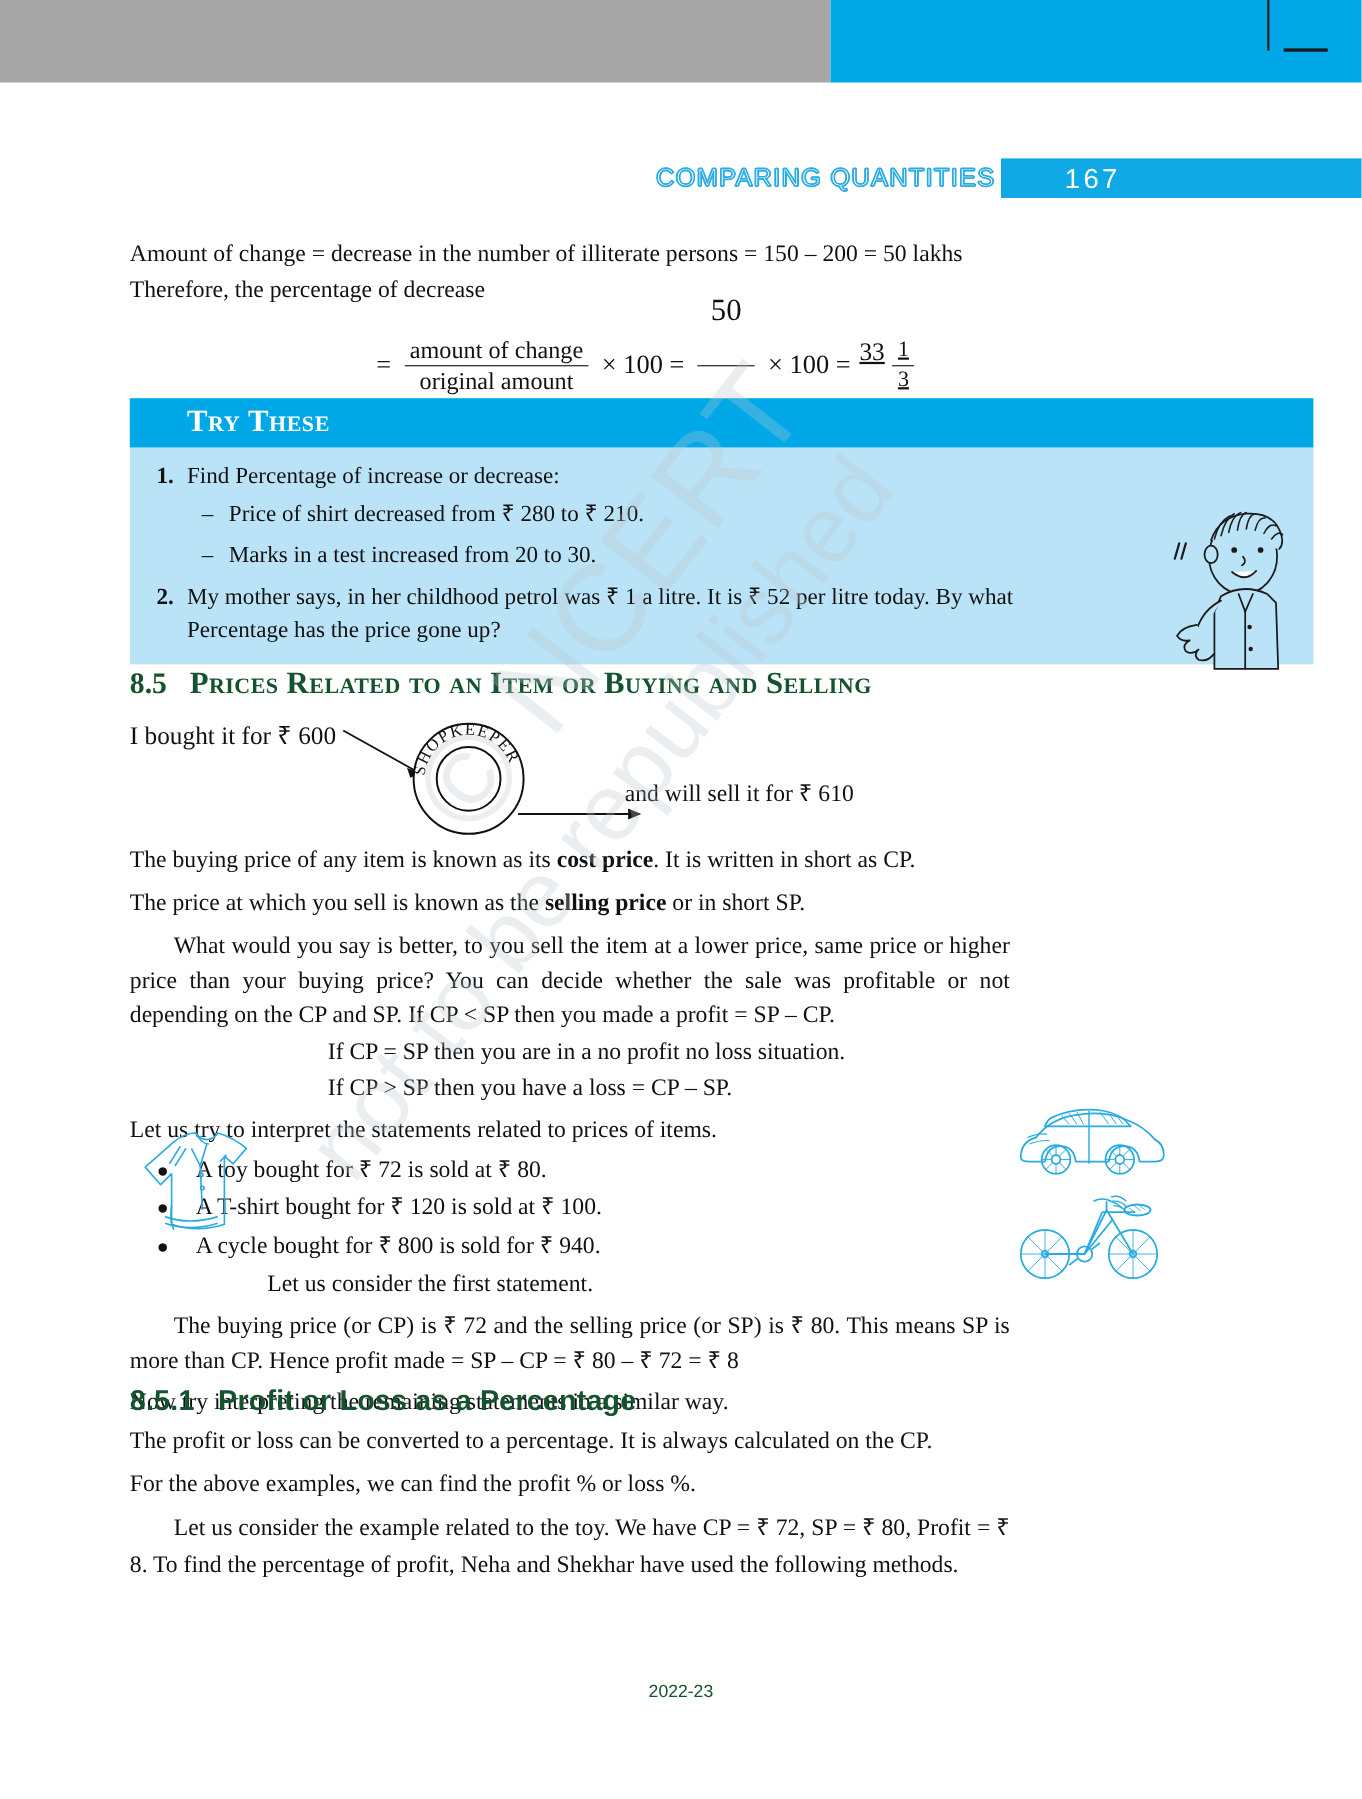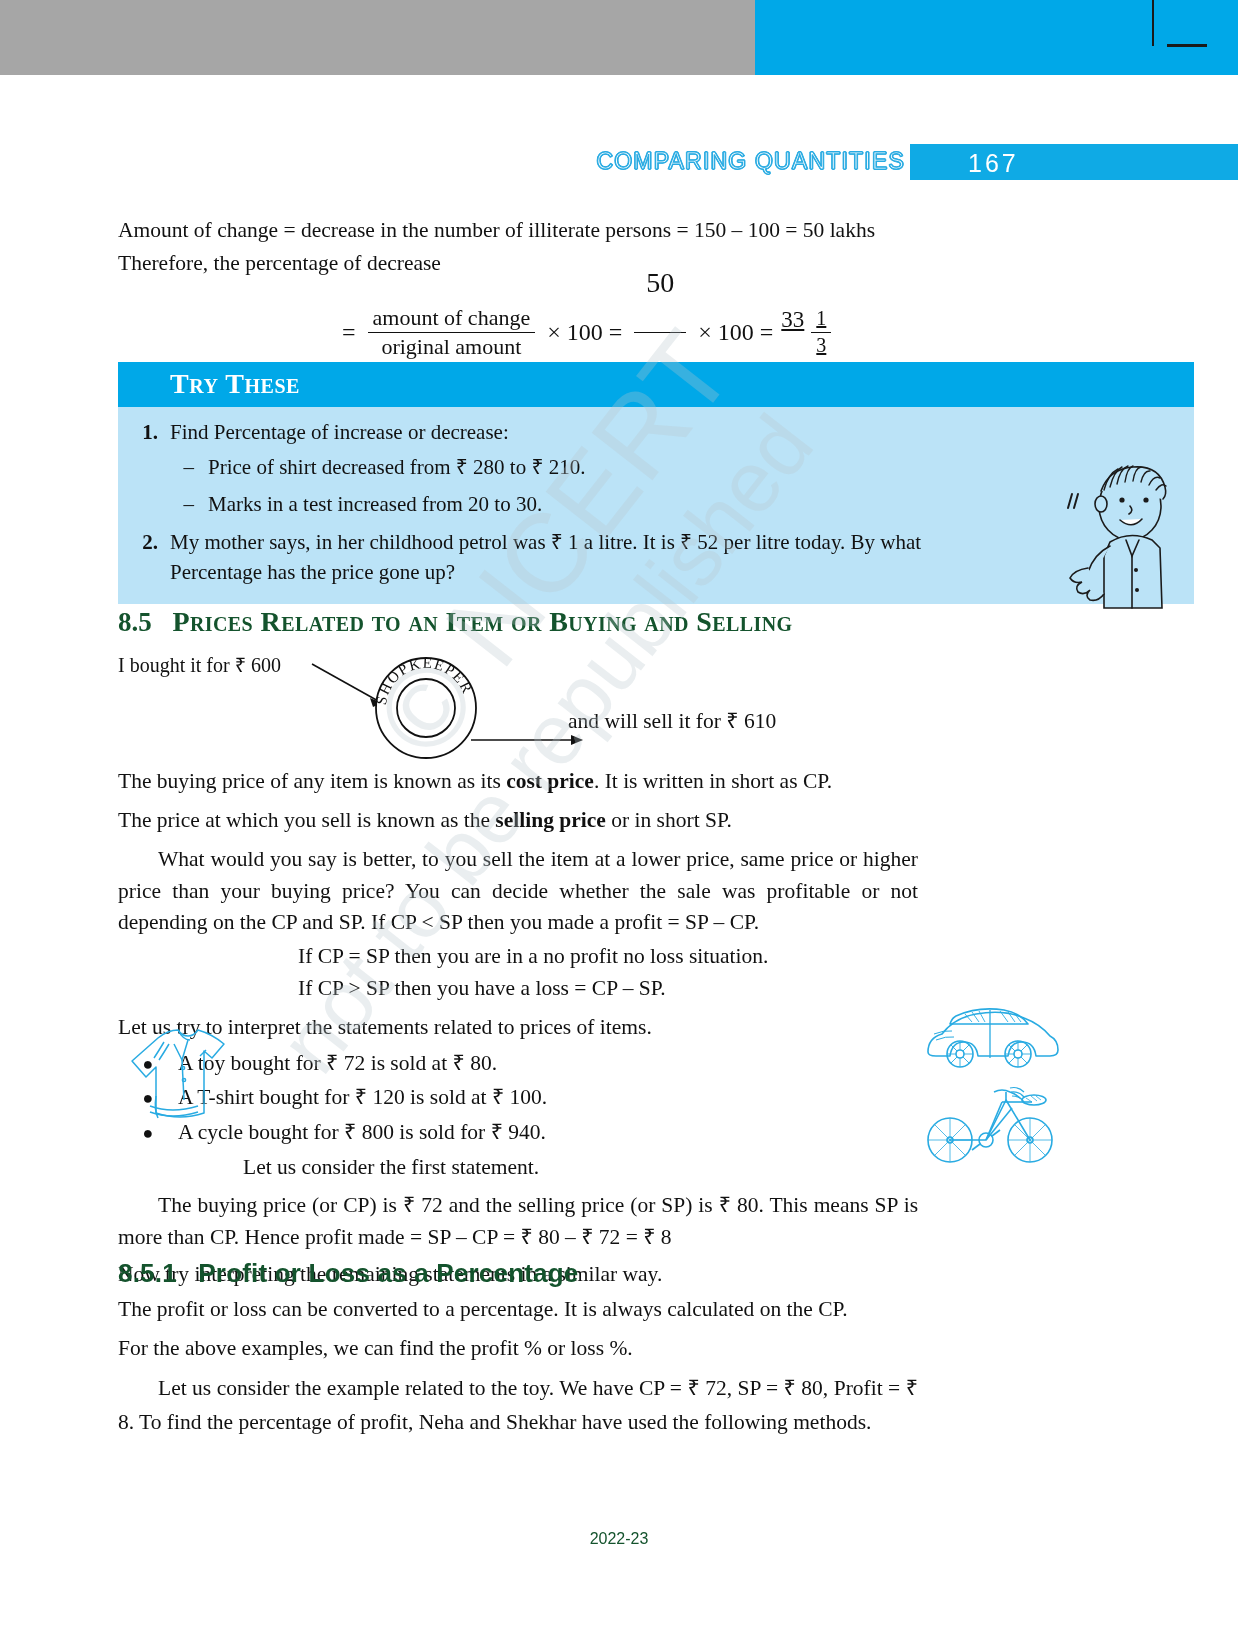--- a/index.html
+++ b/index.html
@@ -224,21 +224,21 @@
 
   
   .shop-area {
     position: absolute;
     left: 118px; top: 648px;
     width: 820px; height: 115px;
   }
   .shop-left-text {
     position: absolute;
     left: 0; top: 3px;
-    font-size: 20px;
+    font-size: 23px;
     color: #111;
     white-space: nowrap;
   }
   .shop-right-text {
     position: absolute;
     left: 450px; top: 57px;
     font-size: 21.5px;
     color: #111;
     white-space: nowrap;
   }
@@ -358,21 +358,21 @@
     <div class="header-title">COMPARING QUANTITIES</div>
     <div class="header-pageno">167</div>
   </div>
 
   <div class="watermark">
     <div class="wm-text wm1">© NCERT</div>
     <div class="wm-text wm2">not to be republished</div>
   </div>
 
   <div class="content">
-    <p class="para">Amount of change = decrease in the number of illiterate persons = 150 – 100 = 50 lakhs</p>
+    <p class="para">Amount of change = decrease in the number of illiterate persons = 150 – 200 = 50 lakhs</p>
     <p class="para">Therefore, the percentage of decrease</p>
 
     <div class="equation">
       <div class="eq-row">
         <span class="eq-eq">=</span>
         <span class="frac big">
           <span class="num">amount of  change</span>
           <span class="bar"></span>
           <span class="den">original amount</span>
         </span>

